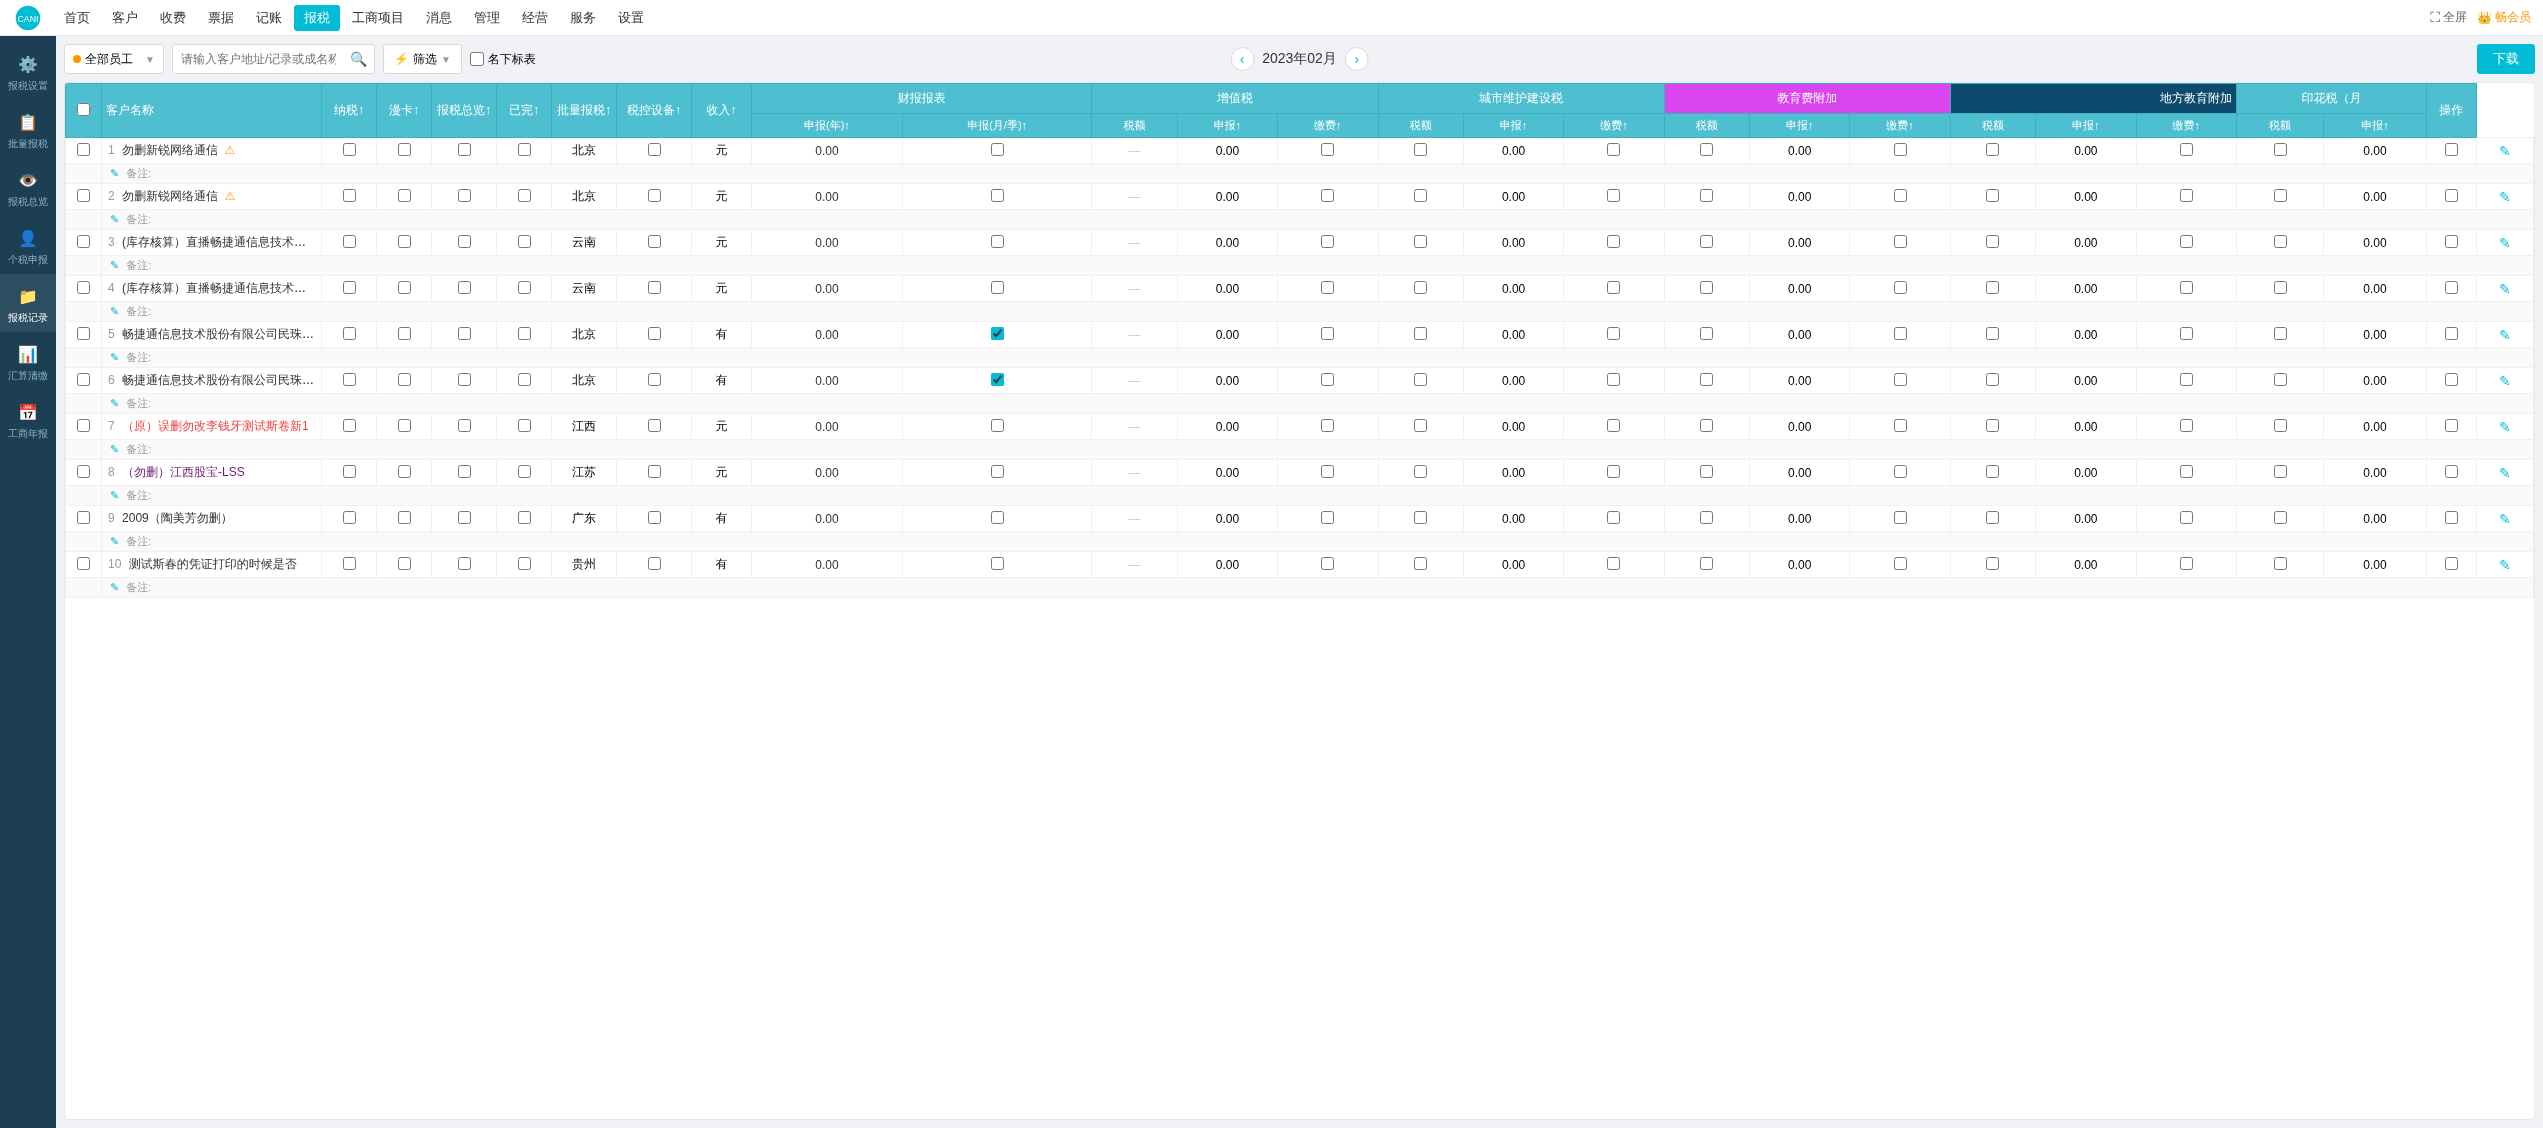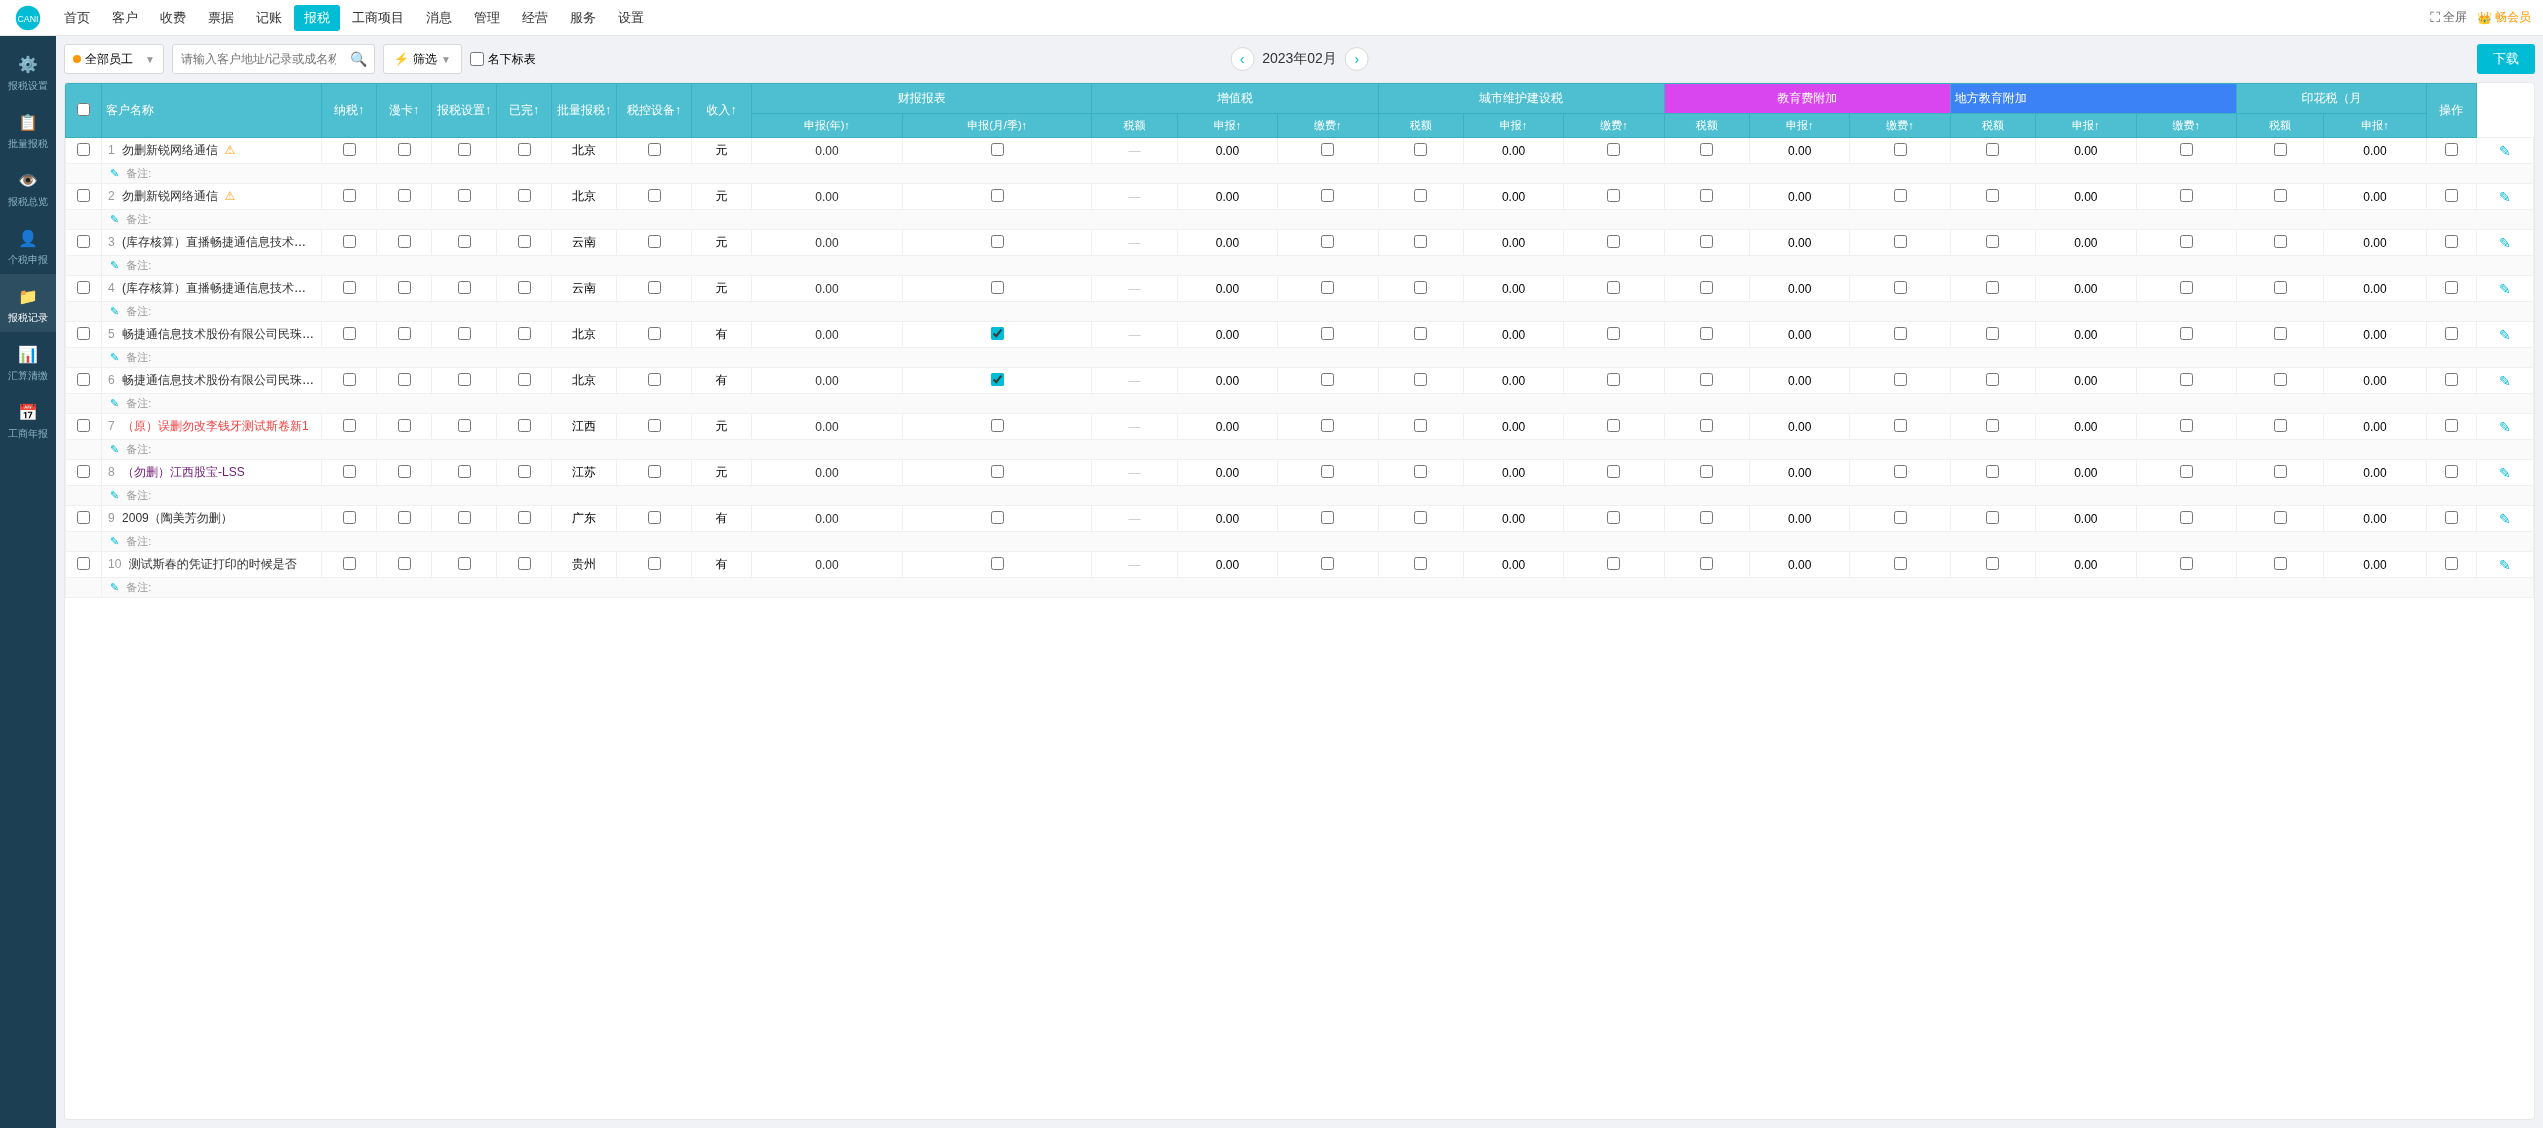--- a/index.html
+++ b/index.html
@@ -161,21 +161,21 @@
               <th rowspan="2" style="background:#4dbfd0; color:#fff; border:1px solid #3ab0c0; padding:6px 4px; text-align:left; font-weight:normal; width:220px;">
                 <span>客户名称</span>
               </th>
               <th rowspan="2" style="background:#4dbfd0; color:#fff; border:1px solid #3ab0c0; padding:6px 4px; text-align:center; font-weight:normal; width:55px;margin-top:47px;">
                 <span>纳税↑</span>
               </th>
               <th rowspan="2" style="background:#4dbfd0; color:#fff; border:1px solid #3ab0c0; padding:6px 4px; text-align:center; font-weight:normal; width:55px;">
                 <span>漫卡↑</span>
               </th>
               <th rowspan="2" style="background:#4dbfd0; color:#fff; border:1px solid #3ab0c0; padding:6px 4px; text-align:center; font-weight:normal; width:65px;">
-                <span>报税设置↑</span>
+                <span>报税总览↑</span>
               </th>
               <th rowspan="2" style="background:#4dbfd0; color:#fff; border:1px solid #3ab0c0; padding:6px 4px; text-align:center; font-weight:normal; width:55px;">
                 <span>已完↑</span>
               </th>
               <th rowspan="2" style="background:#4dbfd0; color:#fff; border:1px solid #3ab0c0; padding:6px 4px; text-align:center; font-weight:normal; width:65px;">
                 <span>批量报税↑</span>
               </th>
               <th rowspan="2" style="background:#4dbfd0; color:#fff; border:1px solid #3ab0c0; padding:6px 4px; text-align:center; font-weight:normal; width:75px;">
                 <span>税控设备↑</span>
               </th>
@@ -192,21 +192,21 @@
               </th>
 
               <th colspan="3" style="background:#4dbfd0; color:#fff; border:1px solid #3ab0c0; padding:6px 4px; text-align:center; font-weight:normal;">
                 <span>城市维护建设税</span>
               </th>
 
               <th colspan="3" style="background:#d946ef; color:#fff; border:1px solid #3ab0c0; padding:6px 4px; text-align:center; font-weight:normal;">
                 <span>教育费附加</span>
               </th>
 
-              <th colspan="3" style="background:#3b82f6; color:#fff; border:1px solid #3ab0c0; padding:6px 4px; text-align:left; font-weight:normal;">
+              <th colspan="3" style="background:#0c4a6e; color:#fff; border:1px solid #3ab0c0; padding:6px 4px; text-align:right; font-weight:normal;">
                 <span>地方教育附加</span>
               </th>
 
               <th colspan="2" style="background:#4dbfd0; color:#fff; border:1px solid #3ab0c0; padding:6px 4px; text-align:center; font-weight:normal;">
                 <span>印花税（月</span>
               </th>
 
               <th rowspan="2" style="background:#4dbfd0; color:#fff; border:1px solid #3ab0c0; padding:6px 4px; text-align:center; font-weight:normal; width:50px;">
                 <span>操作</span>
               </th>

